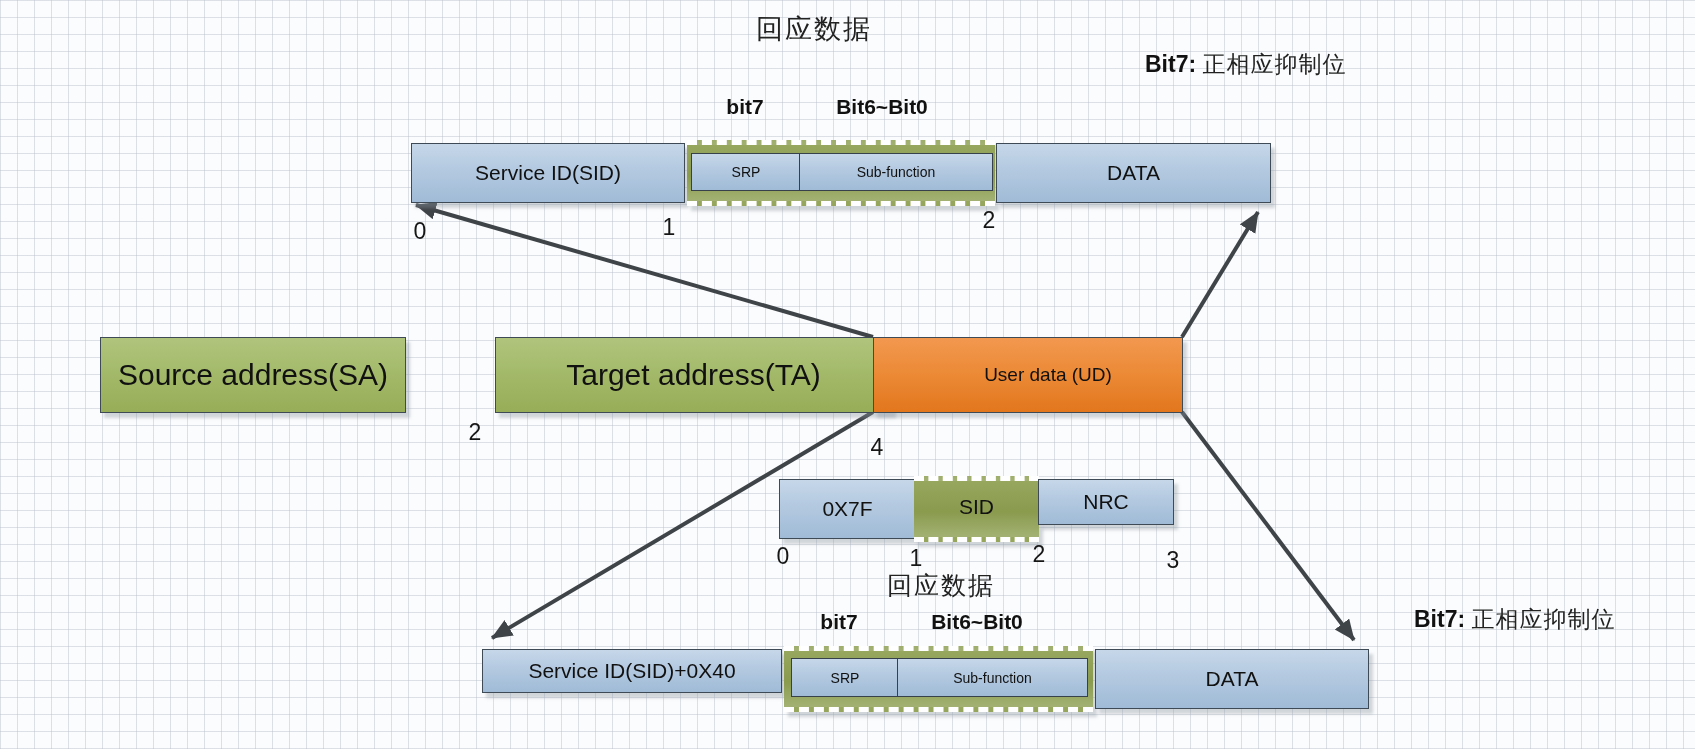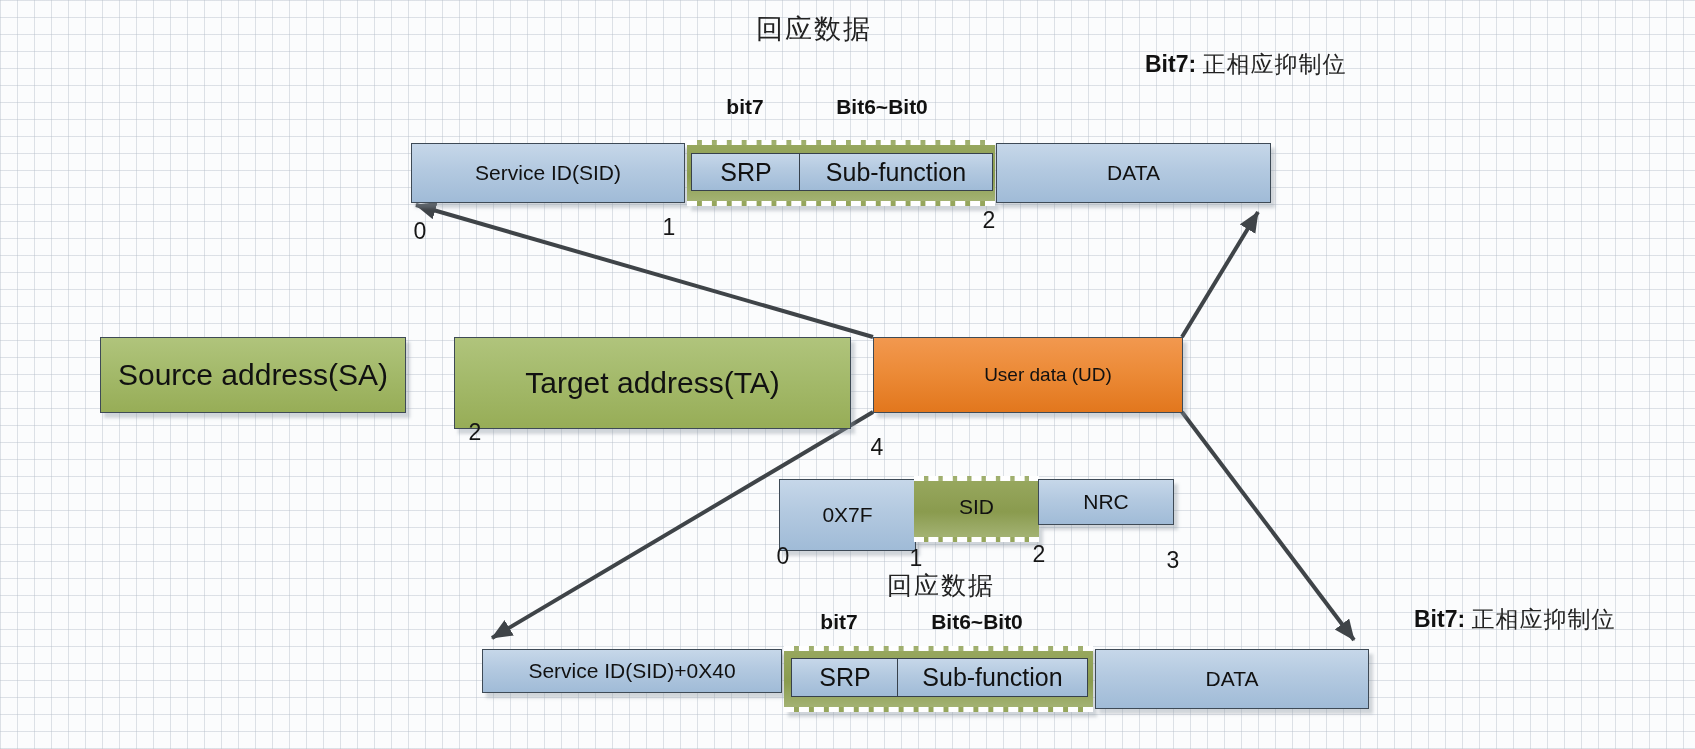--- a/index.html
+++ b/index.html
@@ -33,21 +33,21 @@
     position:absolute;
     box-sizing:border-box;
     background:linear-gradient(to bottom,#97a75e 0%,#8a9b4e 55%,#a3b273 100%);
     border-top:5px dashed #ffffff;
     border-bottom:5px dashed #ffffff;
     box-shadow:4px 5px 3px rgba(140,150,160,.38);
   }
   .inner{
     border:1.4px solid #37414c;
     box-shadow:none;
-    font-size:25px;
+    font-size:14px;
   }
   .lbl-20{font-size:21px;}
   .lbl-sa{font-size:30px;}
   .lbl-ud{font-size:19px;padding-left:40px;}
   .tick{
     position:absolute;
     transform:translateX(-50%);
     font-size:23px;color:#161616;
     line-height:1;
   }
@@ -104,27 +104,27 @@
   <div class="overlay" style="left:687px;top:140px;width:308px;height:66px"></div>
   <div class="box blue inner" style="left:691px;top:153px;width:110px;height:38px">SRP</div>
   <div class="box blue inner" style="left:799px;top:153px;width:194px;height:38px">Sub-function</div>
   <div class="box blue lbl-20" style="left:996px;top:143px;width:275px;height:60px">DATA</div>
 
   <div class="tick" style="left:420px;top:220px">0</div>
   <div class="tick" style="left:669px;top:216px">1</div>
   <div class="tick" style="left:989px;top:209px">2</div>
 
   <div class="box greenbig lbl-sa" style="left:100px;top:337px;width:306px;height:76px">Source address(SA)</div>
-  <div class="box greenbig lbl-sa" style="left:454px;top:337px;width:397px;height:92px">Target address(TA)</div>
+  <div class="box greenbig lbl-sa" style="left:495px;top:337px;width:397px;height:76px">Target address(TA)</div>
   <div class="box orange lbl-ud" style="left:873px;top:337px;width:310px;height:76px">User data (UD)</div>
 
   <div class="tick" style="left:475px;top:421px">2</div>
   <div class="tick" style="left:877px;top:436px">4</div>
 
-  <div class="box blue lbl-20" style="left:779px;top:479px;width:137px;height:72px">0X7F</div>
+  <div class="box blue lbl-20" style="left:779px;top:479px;width:137px;height:60px">0X7F</div>
   <div class="overlay" style="left:914px;top:476px;width:125px;height:66px"></div>
   <div class="box lbl-20" style="left:914px;top:481px;width:125px;height:52px;background:transparent;border:none;box-shadow:none">SID</div>
   <div class="box blue lbl-20" style="left:1038px;top:479px;width:136px;height:46px">NRC</div>
 
   <div class="tick" style="left:783px;top:545px">0</div>
   <div class="tick" style="left:916px;top:547px">1</div>
   <div class="tick" style="left:1039px;top:543px">2</div>
   <div class="tick" style="left:1173px;top:549px">3</div>
 
   <div class="cn-title" style="left:941px;top:573px;font-size:25px">回应数据</div>

